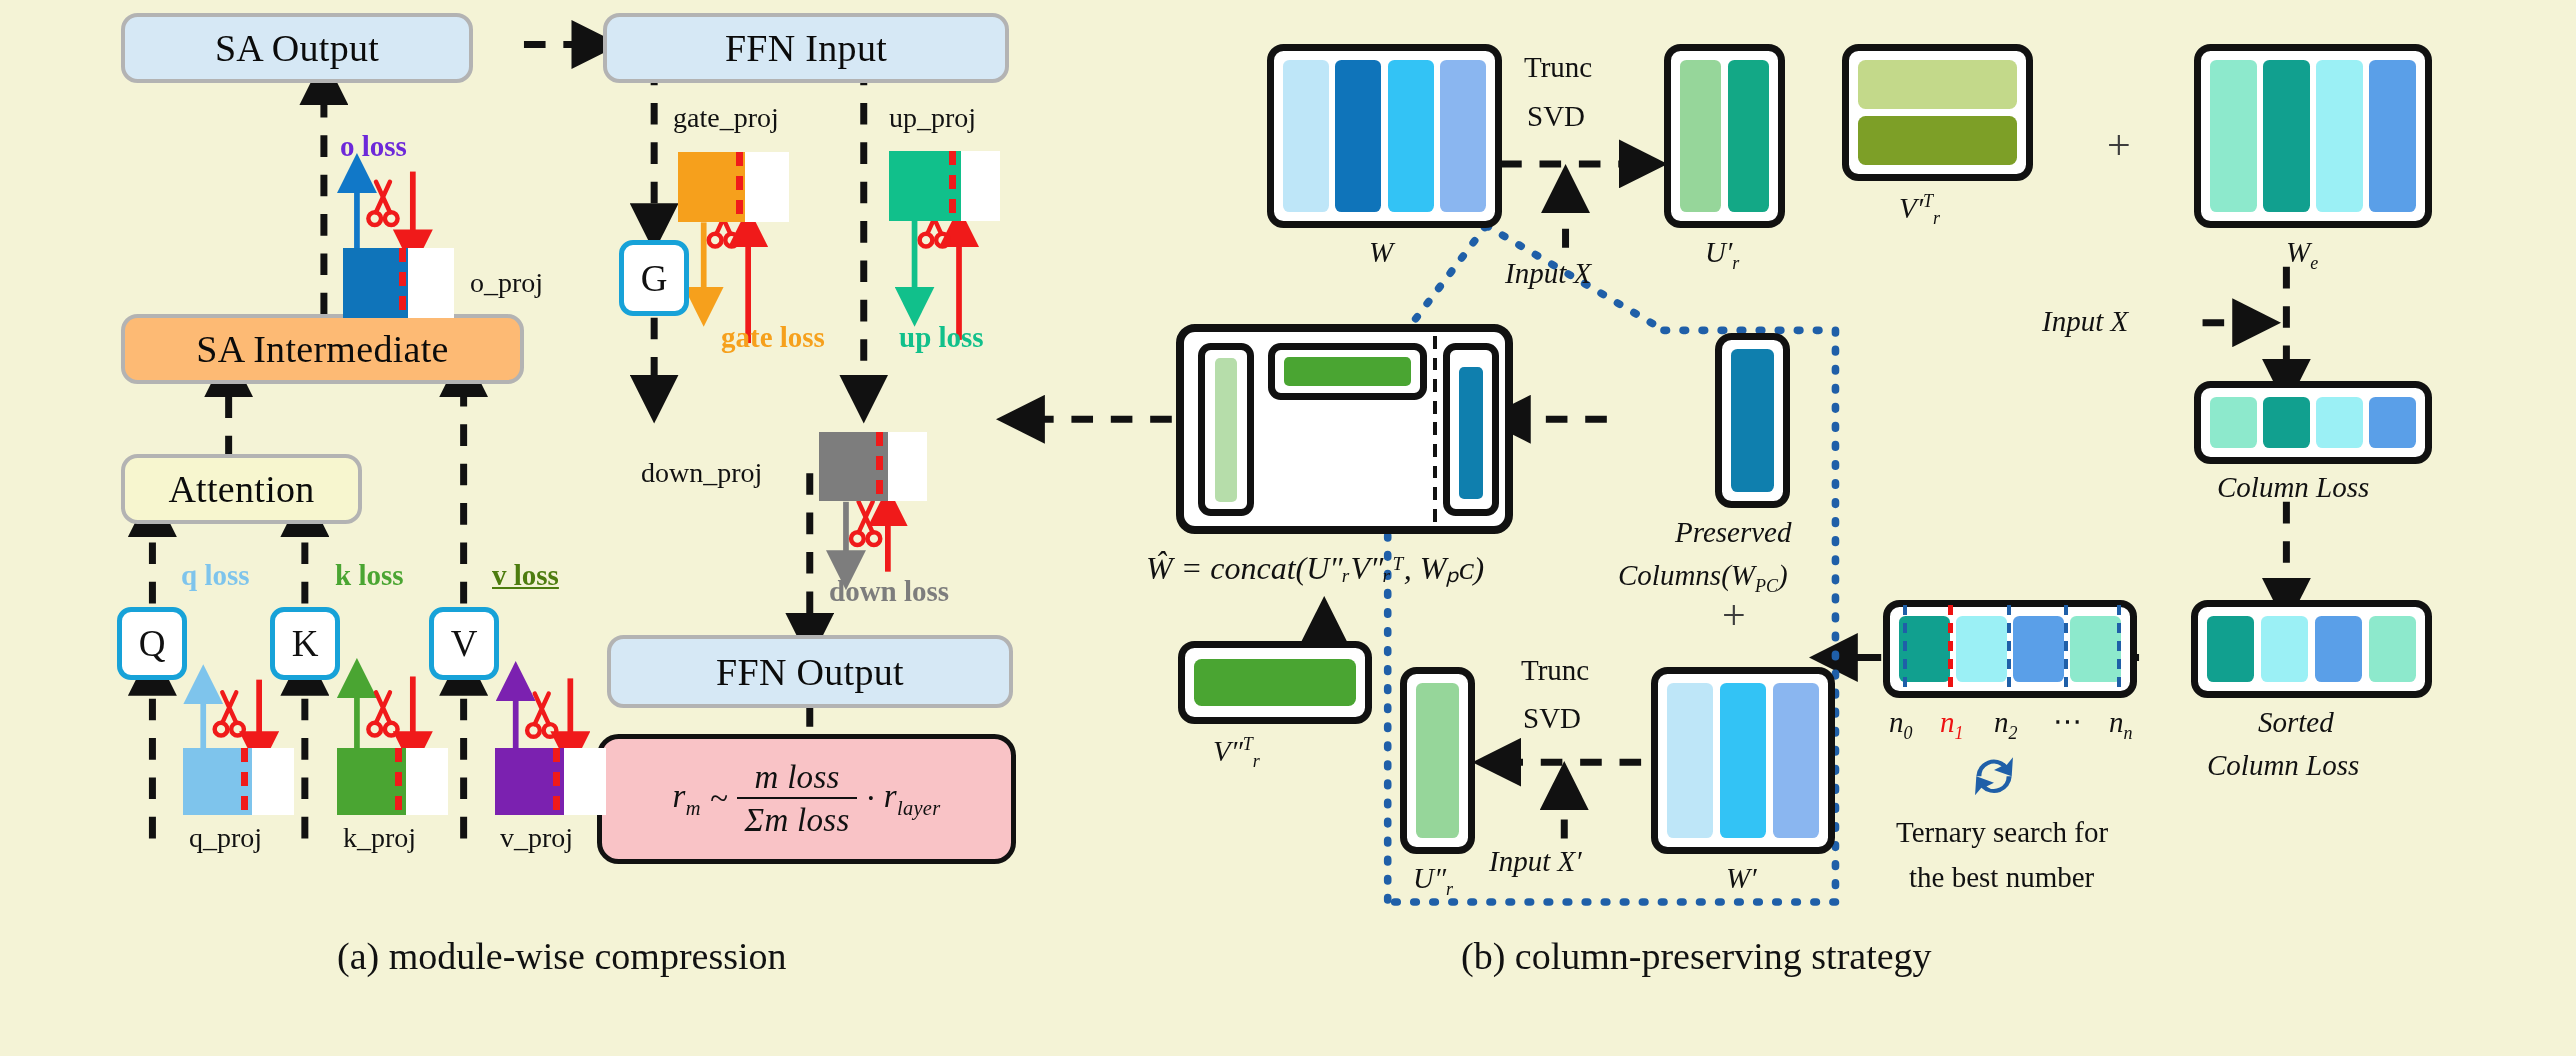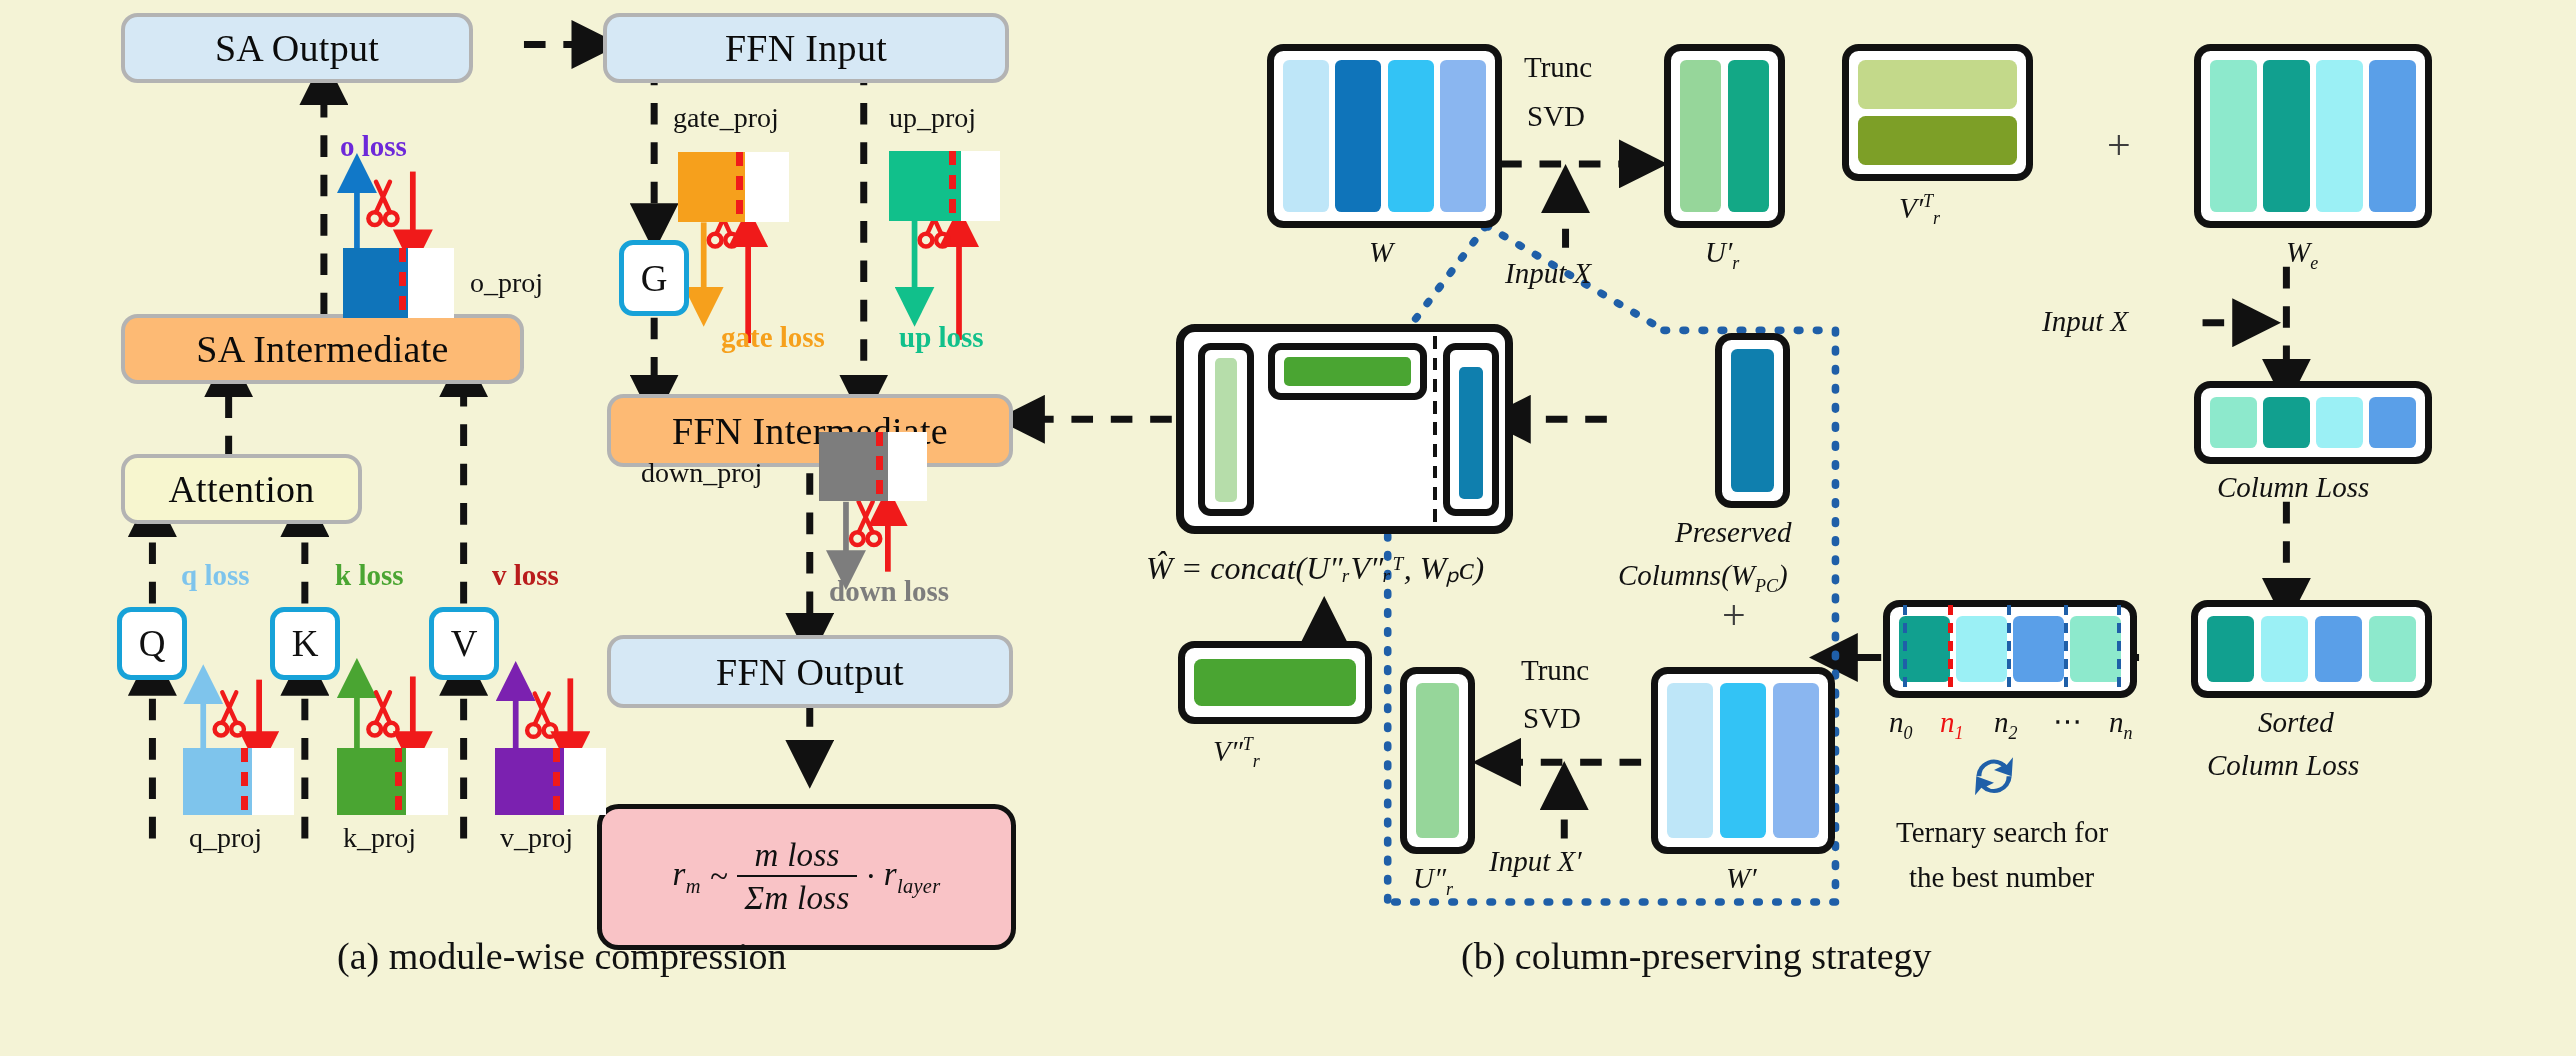--- a/index.html
+++ b/index.html
@@ -205,34 +205,31 @@
   </div>
 
   <div class="stage blue" style="left:603px;top:12.7px;width:406px;height:70px;">
     <span>FFN Input</span>
   </div>
 
   <div class="stage pink" style="left:121px;top:314px;width:403px;height:70px;">
     <span>SA Intermediate</span>
   </div>
 
-  <div class="stage pink" style="left:607px;top:394px;width:406px;height:73px;">
-    <span>FFN Intermediate</span>
-  </div>
 
   <div class="stage yellow" style="left:121px;top:454px;width:241px;height:70px;">
     <span>Attention</span>
   </div>
 
   <div class="stage blue" style="left:607px;top:635px;width:406px;height:73px;">
     <span>FFN Output</span>
   </div>
 
 
-  <div class="stage red" style="left:597px;top:804px;width:419px;height:146px;">
+  <div class="stage red" style="left:597px;top:734px;width:419px;height:130px;">
     <div class="formula" style="display:flex;align-items:center;gap:9px;">
       <span>
         <span>r</span><sub>m</sub>
       </span>
       <span>~</span>
       <span class="frac">
         <span class="num">m loss</span>
         <span class="den">Σm loss</span>
       </span>
       <span>·</span>
@@ -278,21 +275,21 @@
   </div>
   <div class="lbl" style="left:343px;top:822px;">k_proj</div>
   <div class="lossLbl" style="left:335px;top:559px;color:#4aa532;">k loss</div>
 
   <div class="projblock" style="left:495px;top:748px;width:111px;height:67px;">
     <div class="fill" style="background:#7b21b0;"></div>
     <div class="white" style="width:42px;"></div>
     <div class="cut" style="left:58px;"></div>
   </div>
   <div class="lbl" style="left:500px;top:822px;">v_proj</div>
-  <div class="lossLbl" style="left:492px;top:559px;color:#b91c1c;">v loss</div>
+  <div class="lossLbl" style="left:492px;top:559px;color:#4d7c0f;text-decoration:underline;">v loss</div>
 
   <div class="projblock" style="left:678px;top:152px;width:111px;height:70px;">
     <div class="fill" style="background:#f6a01c;"></div>
     <div class="white" style="width:44px;"></div>
     <div class="cut" style="left:58px;"></div>
   </div>
   <div class="lbl" style="left:673px;top:102px;">gate_proj</div>
   <div class="lossLbl" style="left:689px;top:321px;color:#f6a01c;margin-left:32px;">gate loss</div>
 
   <div class="projblock" style="left:889px;top:151px;width:111px;height:70px;">

